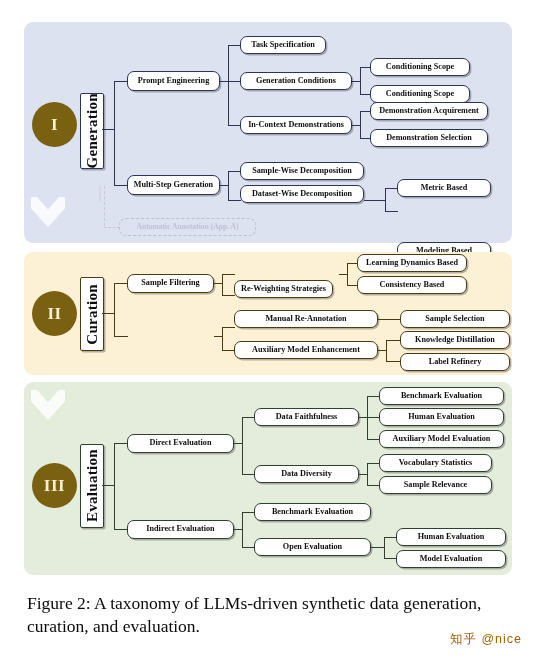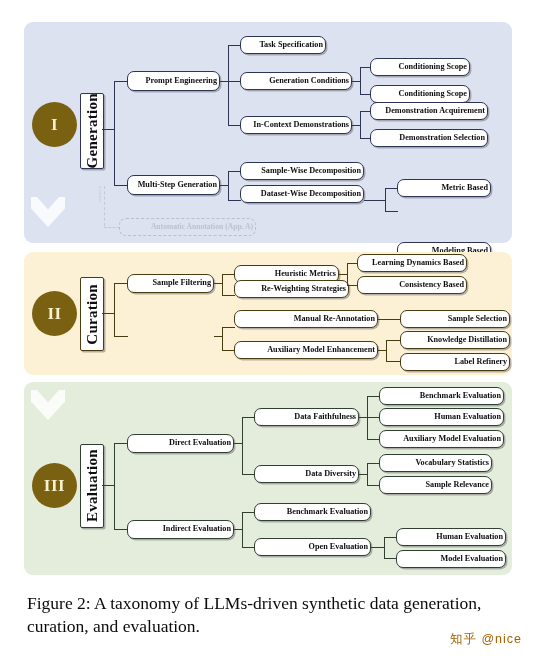--- a/index.html
+++ b/index.html
@@ -41,21 +41,21 @@
     font-family:"Liberation Serif", serif;
     white-space:nowrap;letter-spacing:.3px;
   }
   .vroot.olive{border-color:#4a3c12;}
   .vroot.green{border-color:#2f4030;}
 
   
   .node{
     position:absolute;background:#ffffff;
     border:1.2px solid #2d3557;border-radius:7px;
-    display:flex;align-items:center;justify-content:flex-end;
+    display:flex;align-items:center;justify-content:center;
     text-align:center;
     font-weight:bold;font-size:8.2px;color:#0d0d10;
     font-family:"Liberation Serif", serif;
     box-shadow:1.4px 1.4px 0 rgba(95,95,100,.45);
     line-height:1;
     padding:0 2px;
     box-sizing:border-box;
     white-space:nowrap;
   }
   .node.olive{border-color:#4a3c12;}
@@ -220,24 +220,21 @@
   <div class="ln olive" style="left:114px;top:336px;width:14px;height:1.3px;"></div>
 
   <div class="node olive" style="left:127px;top:274px;width:87px;height:19px;">
       <span>Sample Filtering</span>
     </div>
 
   <div class="ln olive" style="left:214px;top:283px;width:9px;height:1.3px;"></div>
   <div class="ln olive" style="left:222px;top:274px;width:1.3px;height:22px;"></div>
   <div class="ln olive" style="left:222px;top:274px;width:13px;height:1.3px;"></div>
   <div class="ln olive" style="left:222px;top:295px;width:13px;height:1.3px;"></div>
-  <div class="node olive" style="left:234px;top:265px;width:105px;height:18px;">
-      <span>Heuristic Metrics</span>
-    </div>
-  <div class="node olive" style="left:234px;top:280px;width:115px;height:18px;">
+  <div class="node olive" style="left:234px;top:280px;width:99px;height:18px;">
       <span>Re-Weighting Strategies</span>
     </div>
 
   <div class="ln olive" style="left:339px;top:274px;width:9px;height:1.3px;"></div>
   <div class="ln olive" style="left:347px;top:263px;width:1.3px;height:23px;"></div>
   <div class="ln olive" style="left:347px;top:263px;width:11px;height:1.3px;"></div>
   <div class="ln olive" style="left:347px;top:285px;width:11px;height:1.3px;"></div>
   <div class="node olive" style="left:357px;top:254px;width:110px;height:18px;">
       <span>Learning Dynamics Based</span>
     </div>

